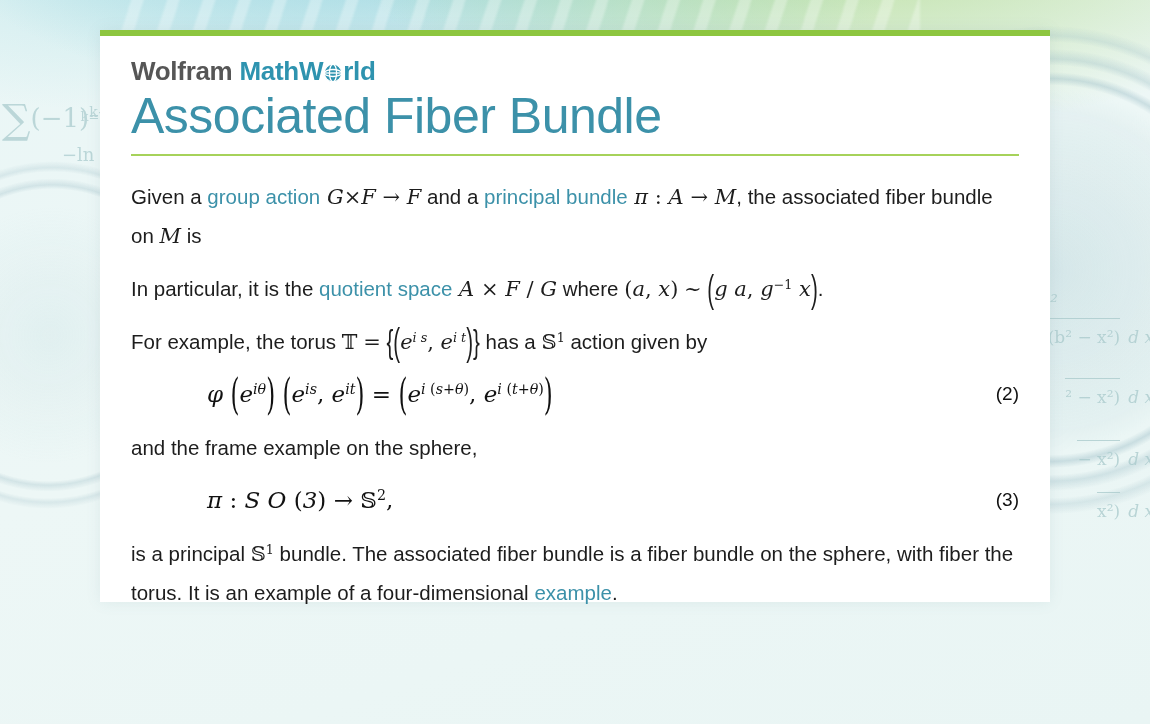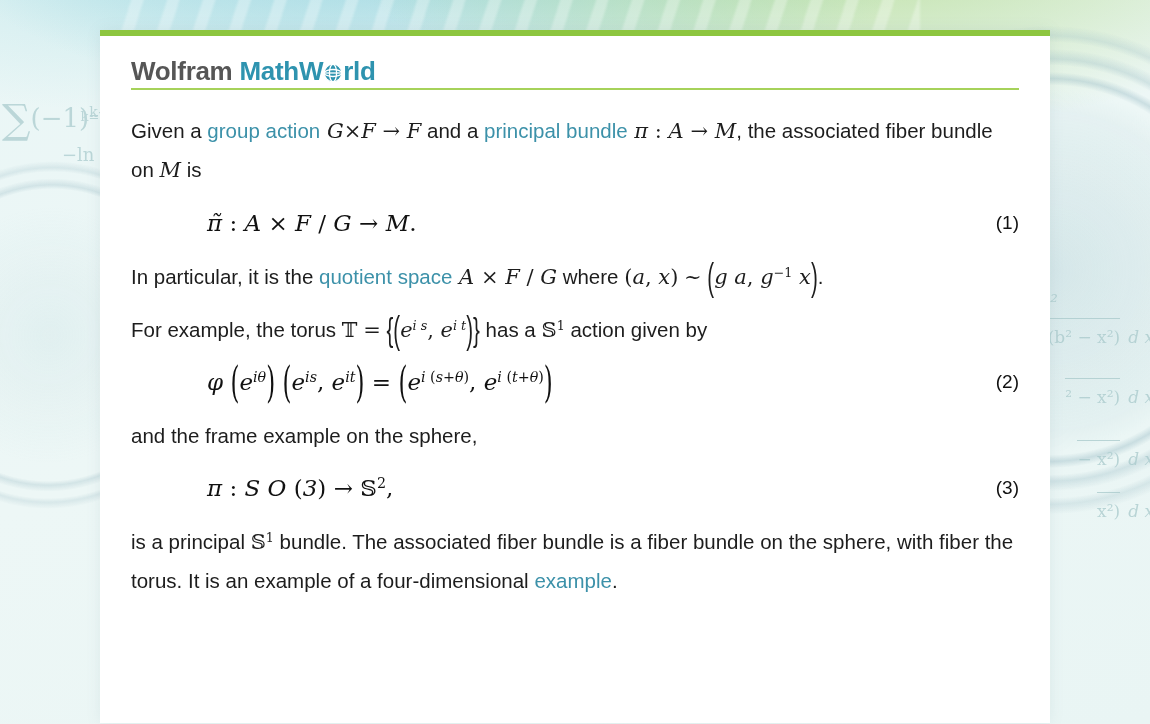--- a/index.html
+++ b/index.html
@@ -77,21 +77,21 @@
   }
   .bg-frac .bar { display: inline-block; border-top: 1.5px solid #a6c8ca; padding-top: 8px; }
   .bg-frac .dx { font-style: italic; margin-left: 8px; }
   .bg-x2 { position: absolute; right: 92px; top: 290px; color: #a6c8ca; opacity:.7;
            font-family: "DejaVu Serif", serif; font-size: 19px; font-style: italic; }
 
   
   #card {
     position: absolute;
     left: 100px; top: 30px;
-    width: 950px; height: 693px;
+    width: 950px; height: 572px;
     background: #ffffff;
     box-shadow: 0 0 14px rgba(90,130,140,0.10);
   }
   #card-topbar { height: 6px; width: 100%; background: #8DC63F; }
   #card-inner { padding: 22px 31px 0 31px; }
 
   
   #logo-row { display: flex; align-items: flex-start; gap: 7px; margin-bottom: 4px; }
   .logo-wolfram {
     font-size: 26px; font-weight: 700; color: #565656; letter-spacing: -0.3px;
@@ -194,28 +194,25 @@
               <circle cx="12" cy="12" r="10.5" fill="#2E93AF"></circle>
               <ellipse cx="12" cy="12" rx="10.5" ry="4.2" fill="none" stroke="#ffffff" stroke-width="1.6"></ellipse>
               <ellipse cx="12" cy="12" rx="4.3" ry="10.5" fill="none" stroke="#ffffff" stroke-width="1.6"></ellipse>
               <line x1="1.5" y1="12" x2="22.5" y2="12" stroke="#ffffff" stroke-width="1.6"></line>
               <circle cx="12" cy="12" r="10.5" fill="none" stroke="#ffffff" stroke-width="1.4"></circle>
             </svg></span>
           <span>rld</span>
       </span>
     </div>
 
+    <h1 id="page-title">Associated Fiber Bundle</h1>
     <div id="title-rule"></div>
 
     <p class="para"><span>Given a </span><a class="ml">group action</a><span class="mi"> G</span><span class="mr">×</span><span class="mi">F</span><span class="mr"> → </span><span class="mi">F</span> and a <a class="ml">principal bundle</a><span class="mi"> π</span><span class="mr"> : </span><span class="mi">A</span><span class="mr"> → </span><span class="mi">M</span>, the associated fiber bundle on <span class="mi">M</span> is</p>
 
-    <div class="eqrow">
-      <div class="eqbody">π̃ <span class="up">:</span> A <span class="up">×</span> F <span class="up">/</span> G <span class="up">→</span> M<span class="up">.</span></div>
-      <div class="eqnum">(1)</div>
-    </div>
 
     <p class="para"><span>In particular, it is the </span><a class="ml">quotient space</a><span class="mi"> A</span><span class="mr"> × </span><span class="mi">F</span><span class="mr"> / </span><span class="mi">G</span> where <span class="mr">(</span><span class="mi">a</span><span class="mr">, </span><span class="mi">x</span><span class="mr">)</span> <span class="mr">~</span> <span class="bigparen">(</span><span class="mi">g a</span><span class="mr">, </span><span class="mi">g</span><sup class="sm">−1</sup><span class="mi"> x</span><span class="bigparen">)</span>.</p>
 
     <p class="para">For example, the torus <span class="mbb">𝕋</span> <span class="mr">=</span> <span class="setparen">{</span><span class="bigparen">(</span><span class="mi">e</span><sup class="smi">i s</sup><span class="mr">, </span><span class="mi">e</span><sup class="smi">i t</sup><span class="bigparen">)</span><span class="setparen">}</span> has a <span class="mbb">𝕊</span><sup class="sm">1</sup> action given by</p>
 
     <div class="eqrow">
       <div class="eqbody">φ <span class="bigparen">(</span>e<sup class="smi">iθ</sup><span class="bigparen">)</span> <span class="bigparen">(</span>e<sup class="smi">is</sup><span class="up">,</span> e<sup class="smi">it</sup><span class="bigparen">)</span> <span class="up">=</span> <span class="bigparen">(</span>e<sup class="smi">i <span class="up">(</span>s<span class="up">+</span>θ<span class="up">)</span></sup><span class="up">,</span> e<sup class="smi">i <span class="up">(</span>t<span class="up">+</span>θ<span class="up">)</span></sup><span class="bigparen">)</span></div>
       <div class="eqnum">(2)</div>
     </div>
 

